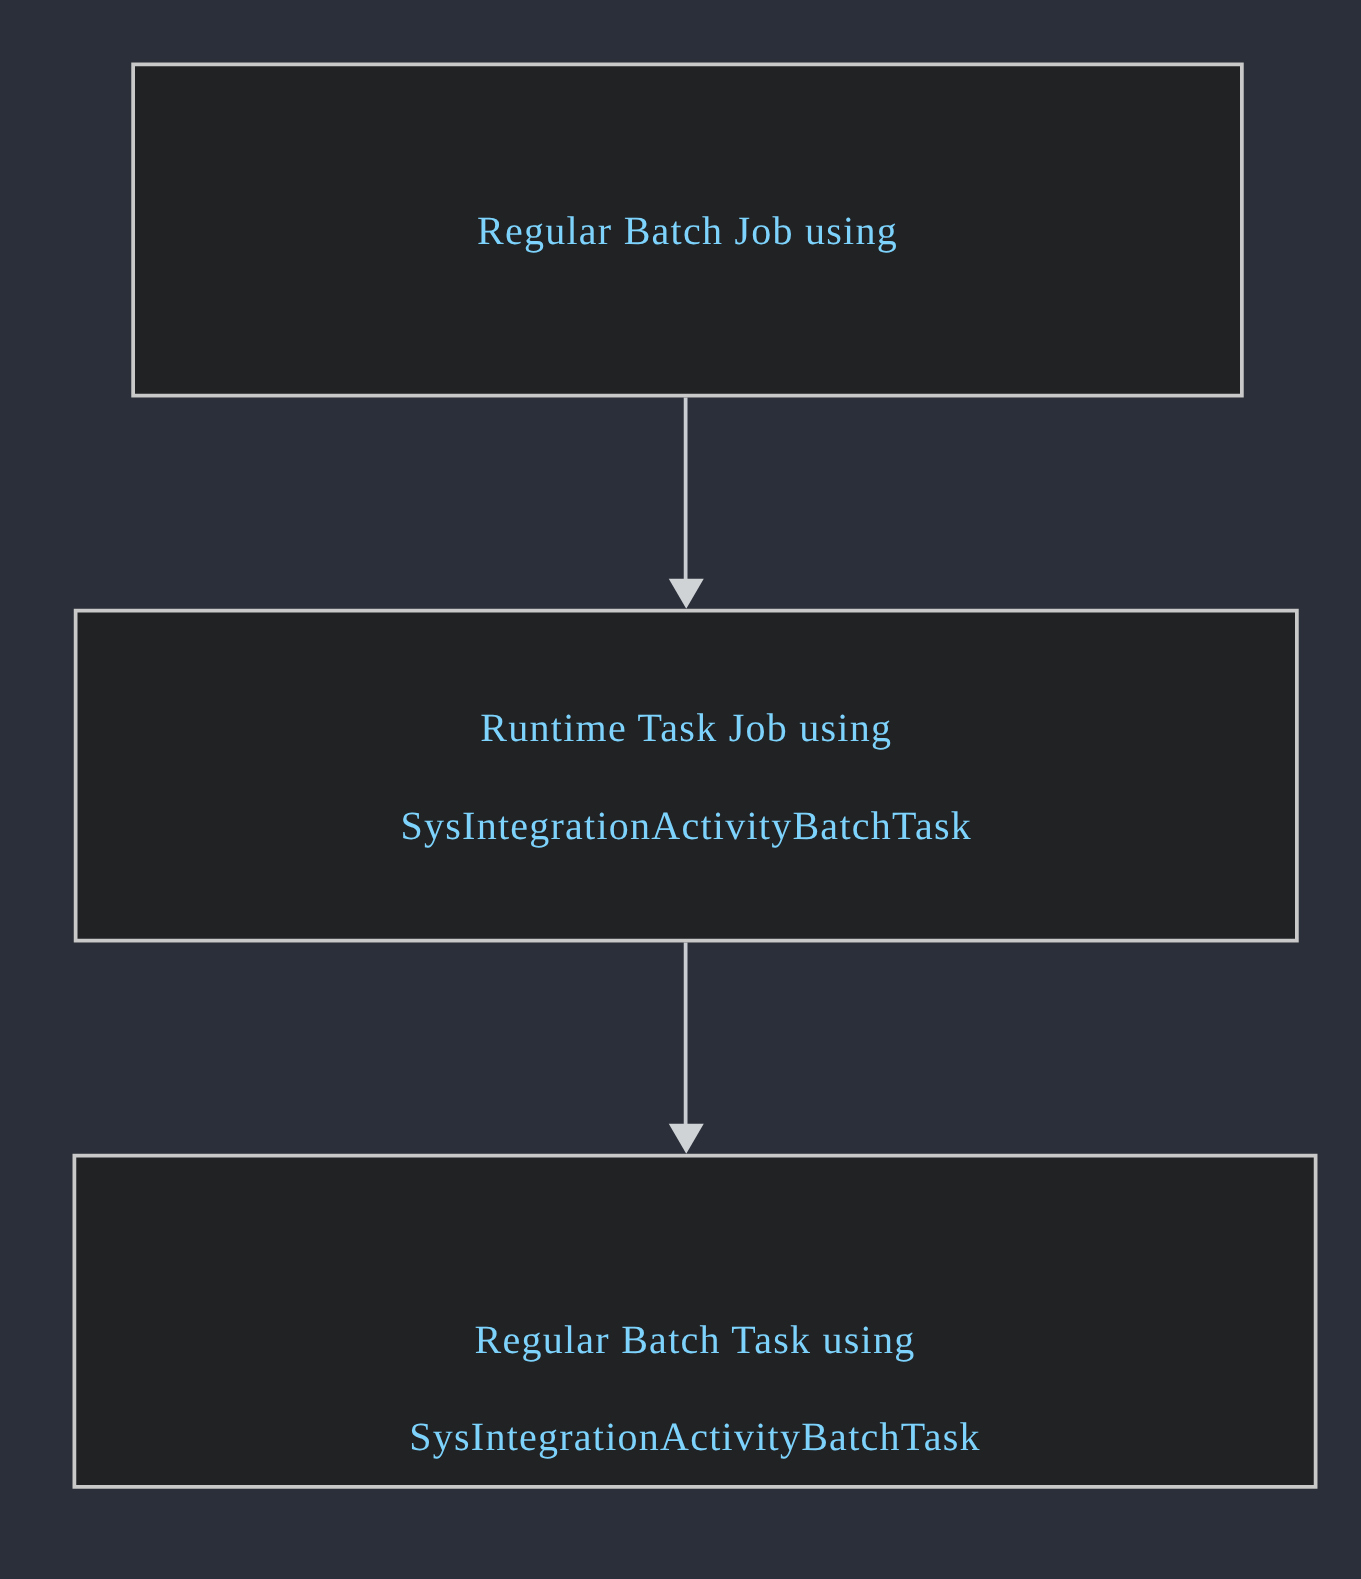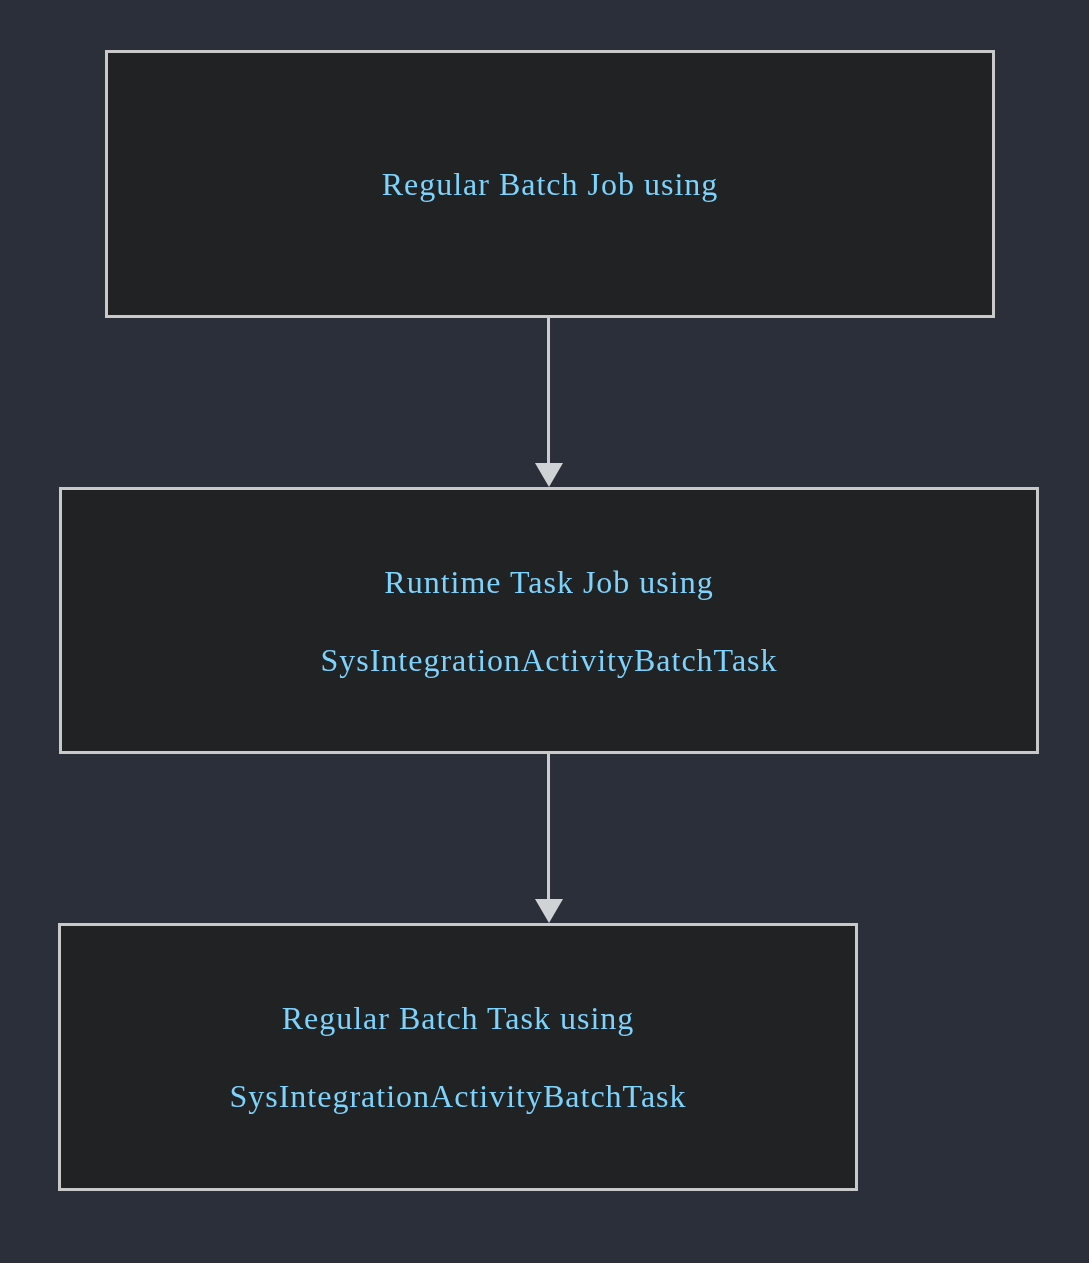--- a/index.html
+++ b/index.html
@@ -30,21 +30,21 @@
     display: block;
     color: #7dd3fc;
     font-size: 32px;
     line-height: 78px;
     letter-spacing: 1px;
     white-space: nowrap;
     font-family: Liberation Serif, serif;
   }
   .node-1 { left: 105px; top: 50px;  width: 890px; height: 268px; }
   .node-2 { left: 59px;  top: 487px; width: 980px; height: 267px; }
-  .node-3 { left: 58px;  top: 923px; width: 800px; height: 268px; }
+  .node-3 { left: 58px;  top: 923px; width: 996px; height: 268px; justify-content: flex-end; }
 
   .arrow-line {
     position: absolute;
     width: 3px;
     background: #c9cdd1;
   }
   .arrow-head {
     position: absolute;
     width: 0;
     height: 0;

